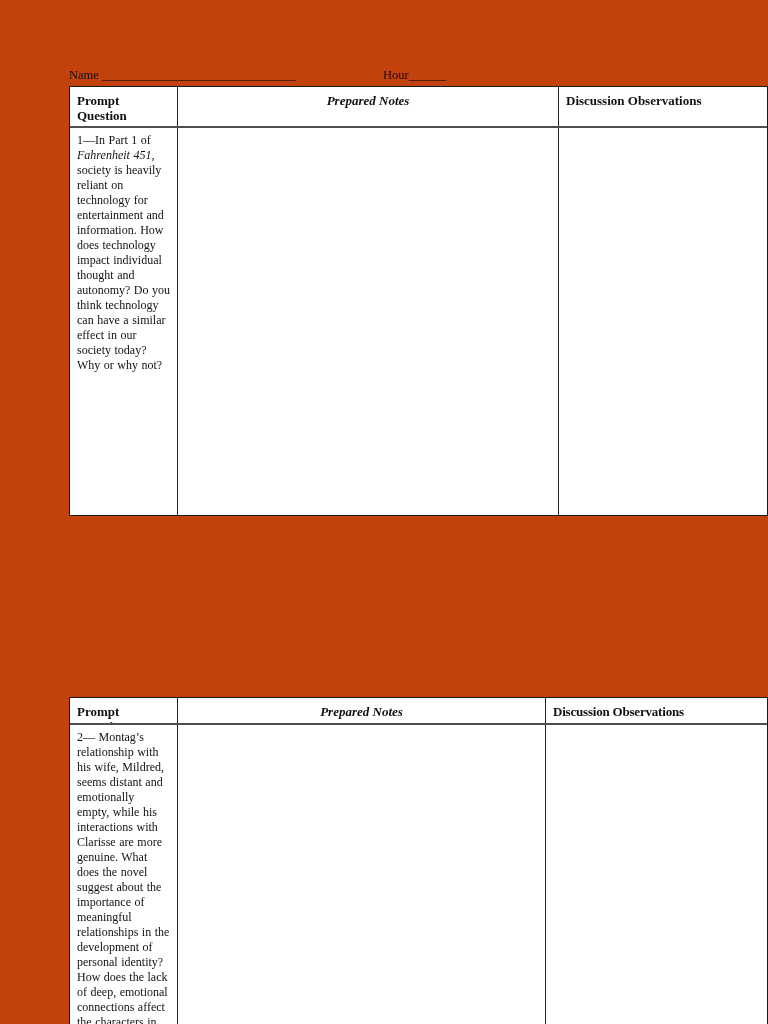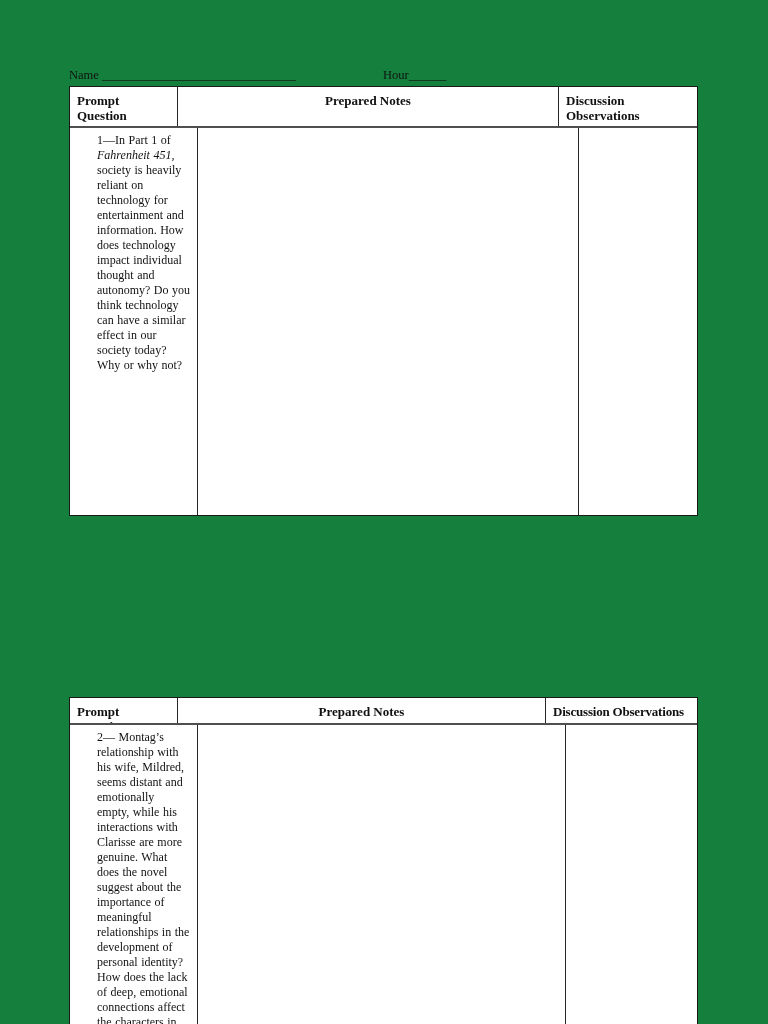--- a/index.html
+++ b/index.html
@@ -11,21 +11,21 @@
     height: 1024px;
     background: #ffffff;
     overflow: hidden;
     position: relative;
     font-family: "Liberation Serif", serif;
     color: #111111;
   }
   .page {
     position: absolute;
     inset: 0;
-    background: #15803d;
+    background: #c2410c;
   }
   
   .topline {
     position: absolute;
     top: 67px;
     left: 0;
     width: 768px;
     height: 18px;
     font-size: 12.5px;
     line-height: 16px;
@@ -42,21 +42,21 @@
     top: 0;
     text-align: center;
   }
   .blank {
     letter-spacing: 0;
   }
   
   .doc-table {
     position: absolute;
     left: 69px;
-    width: 629px;
+    width: 699px;
     box-sizing: border-box;
     border: 1.5px solid #1a1a1a;
     display: flex;
     flex-direction: column;
     background: #ffffff;
   }
   #table1 { top: 86px;  height: 430px; }
   #table2 { top: 697px; height: 380px; }
   .trow {
     display: flex;
@@ -78,33 +78,33 @@
     font-size: 12px;
     line-height: 15px;
     overflow: hidden;
   }
   .hcell {
     font-weight: bold;
     font-size: 13px;
     line-height: 15px;
     padding-top: 6px;
   }
-  .center { text-align: center; }
+  .center { text-align: center; font-style: italic; }
   .nowrap { white-space: nowrap; letter-spacing: -0.2px; }
   .divleft { border-left: 1px solid #262626; }
   
   #table1 .c1 { width: 107px; flex: 0 0 auto; }
   #table1 .c2 { width: 381px; flex: 0 0 auto; }
   #table1 .c3 { flex: 1 1 auto; }
   
   #table2 .c1 { width: 107px; flex: 0 0 auto; }
   #table2 .c2 { width: 368px; flex: 0 0 auto; }
   #table2 .c3 { flex: 1 1 auto; }
   .it { font-style: italic; }
-  .prompt { word-spacing: 0.5px; margin-left: 20px; }
+  .prompt { word-spacing: 0.5px; }
 </style>
 </head>
 <body>
 
 <div class="page">
 
   <div class="topline">
     <span class="name-group"><span>Name</span> <span class="blank">_______________________________</span></span>
     <span class="hour-group"><span>Hour</span><span class="blank">______</span></span>
   </div>

